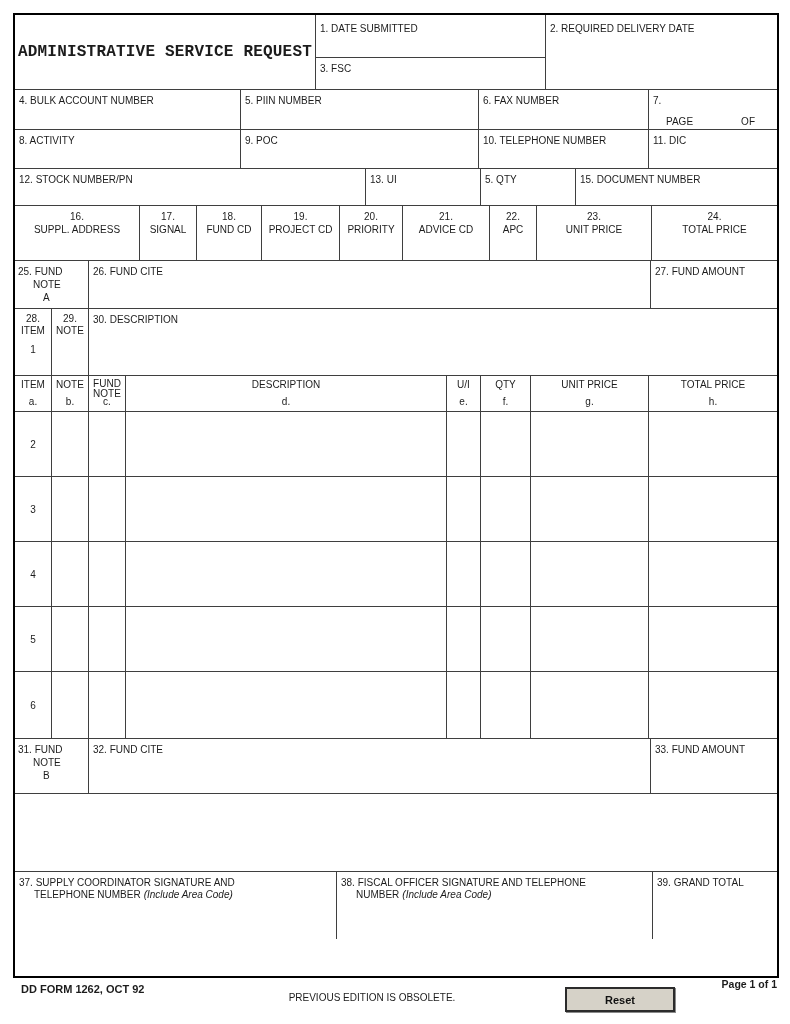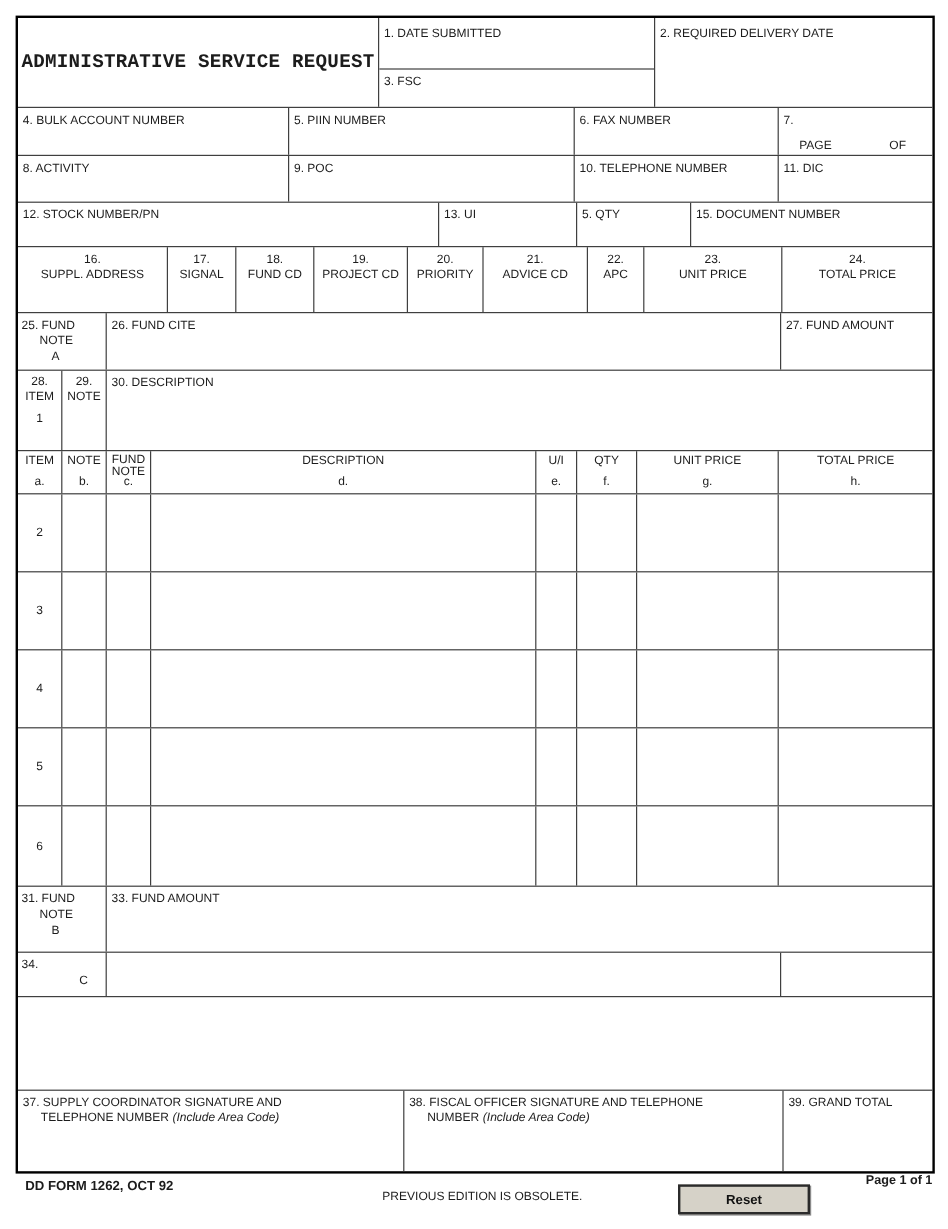--- a/index.html
+++ b/index.html
@@ -40,21 +40,21 @@
   .th .t1.tight { line-height:9px; margin-top:1px; }
   .th .t1.tfirst { margin-top:3px; }
   .th .t2 { display:block; position:absolute; top:21px; left:0; right:0; line-height:10px; }
 
   .itemnum { display:flex; align-items:center; justify-content:center; font-size:10px; }
 
   .sig .l2 { display:block; margin-left:15px; }
   .it { font-style:italic; margin-left:3px; }
 
   .footer-id { position:absolute; left:21px; top:983px; font-size:11px; font-weight:bold; }
-  .footer-obsolete { position:absolute; left:242px; top:992px; width:320px; text-align:center; font-size:10px; }
+  .footer-obsolete { position:absolute; left:212px; top:992px; width:320px; text-align:center; font-size:10px; }
   .reset-btn { position:absolute; left:565px; top:987px; width:110px; height:25px;
                background:#d6d2c8; border:2px solid #2b2b2b; box-shadow:1px 1px 0 #8a8a8a;
                font-family:"Liberation Sans",sans-serif; font-size:11px; font-weight:bold;
                color:#111; cursor:pointer; }
   .footer-page { position:absolute; right:13px; top:978px; font-size:10.5px; font-weight:bold; }
 </style>
 </head>
 <body>
 
 <div class="page">
@@ -290,33 +290,28 @@
       <div class="c" style="width:118px"></div>
       <div class="c endc"></div>
     </div>
 
     <div class="row" style="height:55px">
       <div class="c fundnote" style="width:74px">
         <span>31. FUND</span>
         <span class="ind1">NOTE</span>
         <span class="ind2">B</span>
       </div>
+      <div class="c" style="width:562px">
+        <span class="lb">32. FUND CITE</span>
+      </div>
       <div class="c endc">
         <span class="lb">33. FUND AMOUNT</span>
       </div>
     </div>
 
-    <div class="row" style="height:37px">
-      <div class="c fundnote" style="width:74px">
-        <span>34.</span>
-        <span class="indc">C</span>
-      </div>
-      <div class="c" style="width:562px"></div>
-      <div class="c endc"></div>
-    </div>
 
     <div class="row" style="height:78px">
     </div>
 
     <div class="row last" style="height:67px">
       <div class="c" style="width:322px">
         <span class="lb sig">
           <span>37. SUPPLY COORDINATOR SIGNATURE AND</span>
           <span class="l2"><span>TELEPHONE NUMBER</span><span class="it">(Include Area Code)</span></span>
         </span>

